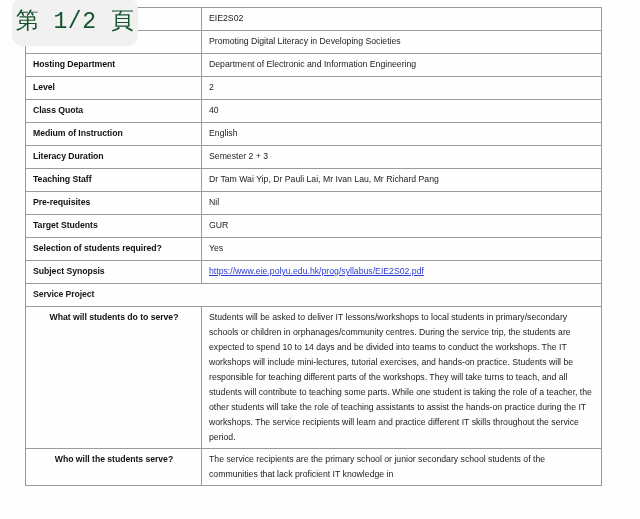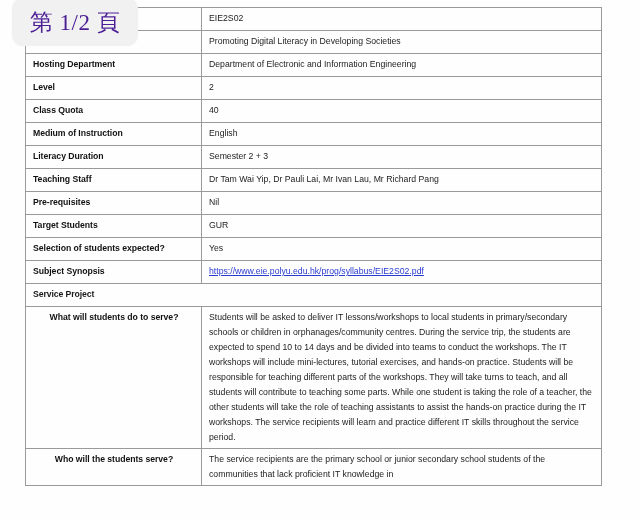--- a/index.html
+++ b/index.html
@@ -104,23 +104,23 @@
     background: #f1f1f1;
     border-radius: 11px;
     display: flex;
     align-items: center;
     justify-content: center;
     box-shadow: 0 0 0 0.5px rgba(0,0,0,0.02);
     z-index: 30;
     pointer-events: none;
   }
   #page-badge .badge-text {
-    font-family: Liberation Serif, serif;
+    font-family: Liberation Mono, monospace;
     font-size: 23px;
-    color: #4c1d95;
+    color: #14532d;
     letter-spacing: 0.5px;
     line-height: 1;
     white-space: nowrap;
   }
 </style>
 </head>
 <body>
 
 <div id="page">
 
@@ -175,21 +175,21 @@
         <td class="label-cell">Pre-requisites</td>
         <td class="value-cell">Nil</td>
       </tr>
 
       <tr>
         <td class="label-cell">Target Students</td>
         <td class="value-cell">GUR</td>
       </tr>
 
       <tr>
-        <td class="label-cell">Selection of students expected?</td>
+        <td class="label-cell">Selection of students required?</td>
         <td class="value-cell">Yes</td>
       </tr>
 
       <tr>
         <td class="label-cell">Subject Synopsis</td>
         <td class="value-cell"><span class="link">https://www.eie.polyu.edu.hk/prog/syllabus/EIE2S02.pdf</span></td>
       </tr>
 
       <tr class="section-row">
         <td colspan="2">Service Project</td>

